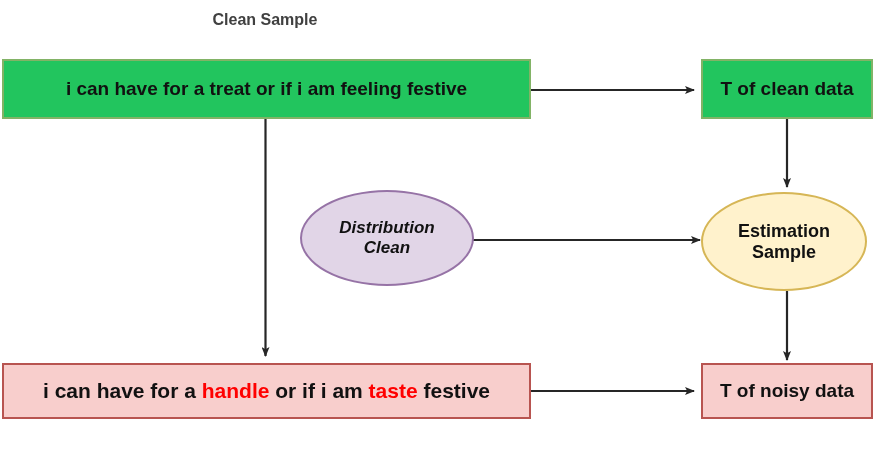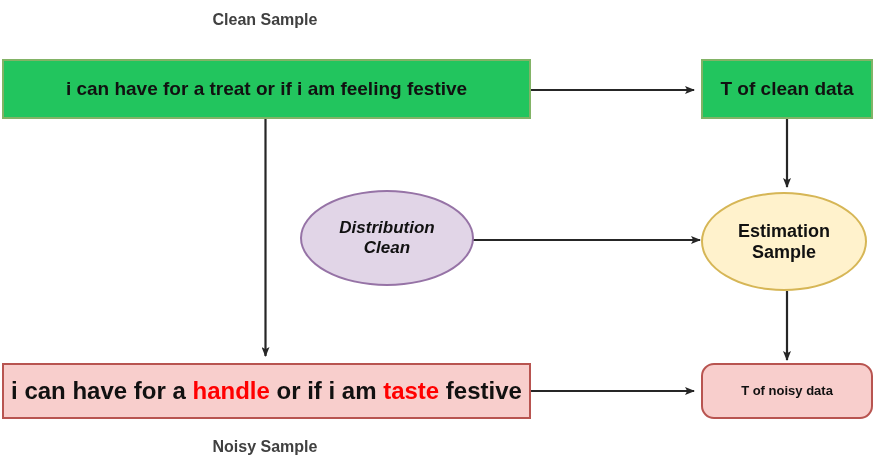--- a/index.html
+++ b/index.html
@@ -52,22 +52,22 @@
     border-color: #9673a6;
   }
   .ellipse.yellow {
     background: #fff2cc;
     border-color: #d6b656;
   }
 
   
   #clean-sentence-box { left: 2px;   top: 59px;  width: 529px; height: 60px;  font-size: 19px; }
   #clean-stat-box     { left: 701px; top: 59px;  width: 172px; height: 60px;  font-size: 19px; }
-  #noisy-sentence-box { left: 2px;   top: 363px; width: 529px; height: 56px;  font-size: 24px; }
-  #noisy-stat-box     { left: 701px; top: 363px; width: 172px; height: 56px;  font-size: 13px; border-radius: 13px; }
+  #noisy-sentence-box { left: 2px;   top: 363px; width: 529px; height: 56px;  font-size: 21px; }
+  #noisy-stat-box     { left: 701px; top: 363px; width: 172px; height: 56px;  font-size: 19px; }
   #shift-ellipse      { left: 300px; top: 190px; width: 174px; height: 96px;  font-size: 17px; font-style: italic; }
   #estimation-ellipse { left: 701px; top: 192px; width: 166px; height: 99px;  font-size: 18px; }
 
   
   .caption {
     position: absolute;
     font-weight: bold;
     font-size: 16px;
     color: #404040;
     text-align: center;
@@ -119,21 +119,20 @@
       <line x1="531" y1="391" x2="694" y2="391" stroke="#262626" stroke-width="2.2" marker-end="url(#arrowhead)"></line>
     </g>
 
     <g>
       <line x1="787" y1="291" x2="787" y2="360" stroke="#262626" stroke-width="2.2" marker-end="url(#arrowhead)"></line>
     </g>
   </svg>
 
   <div class="caption" id="caption-clean">Clean Sample</div>
 
-  <div class="caption" id="caption-noisy">Noisy Sample</div>
 
   <div class="node rect green" id="clean-sentence-box">
     <span><span>i can have for a treat or if i am feeling festive</span></span>
   </div>
 
   <div class="node rect green" id="clean-stat-box">
     <span>T of clean data</span>
   </div>
 
   <div class="node ellipse purple" id="shift-ellipse">

